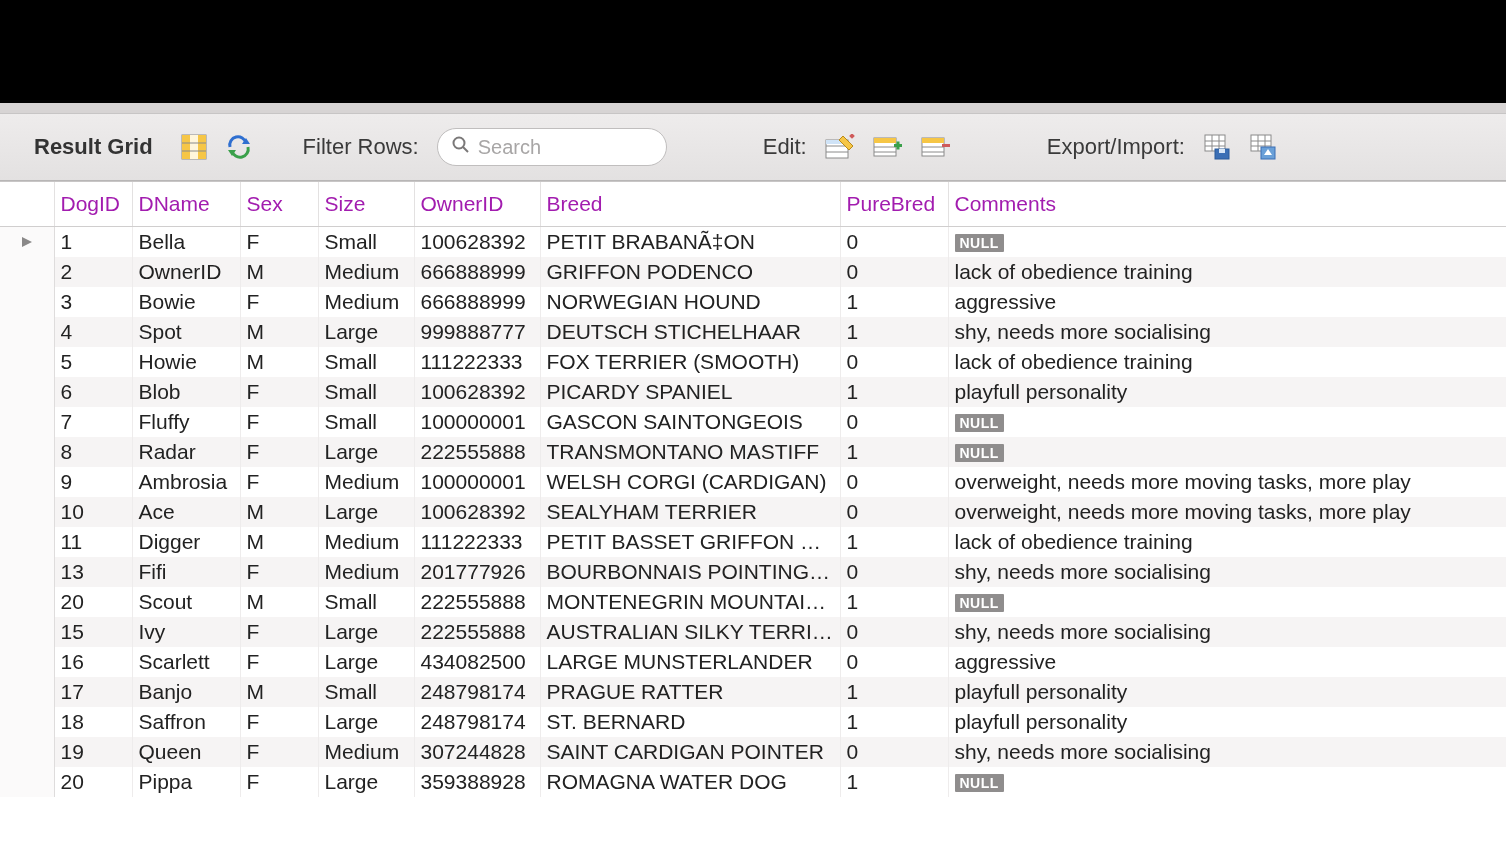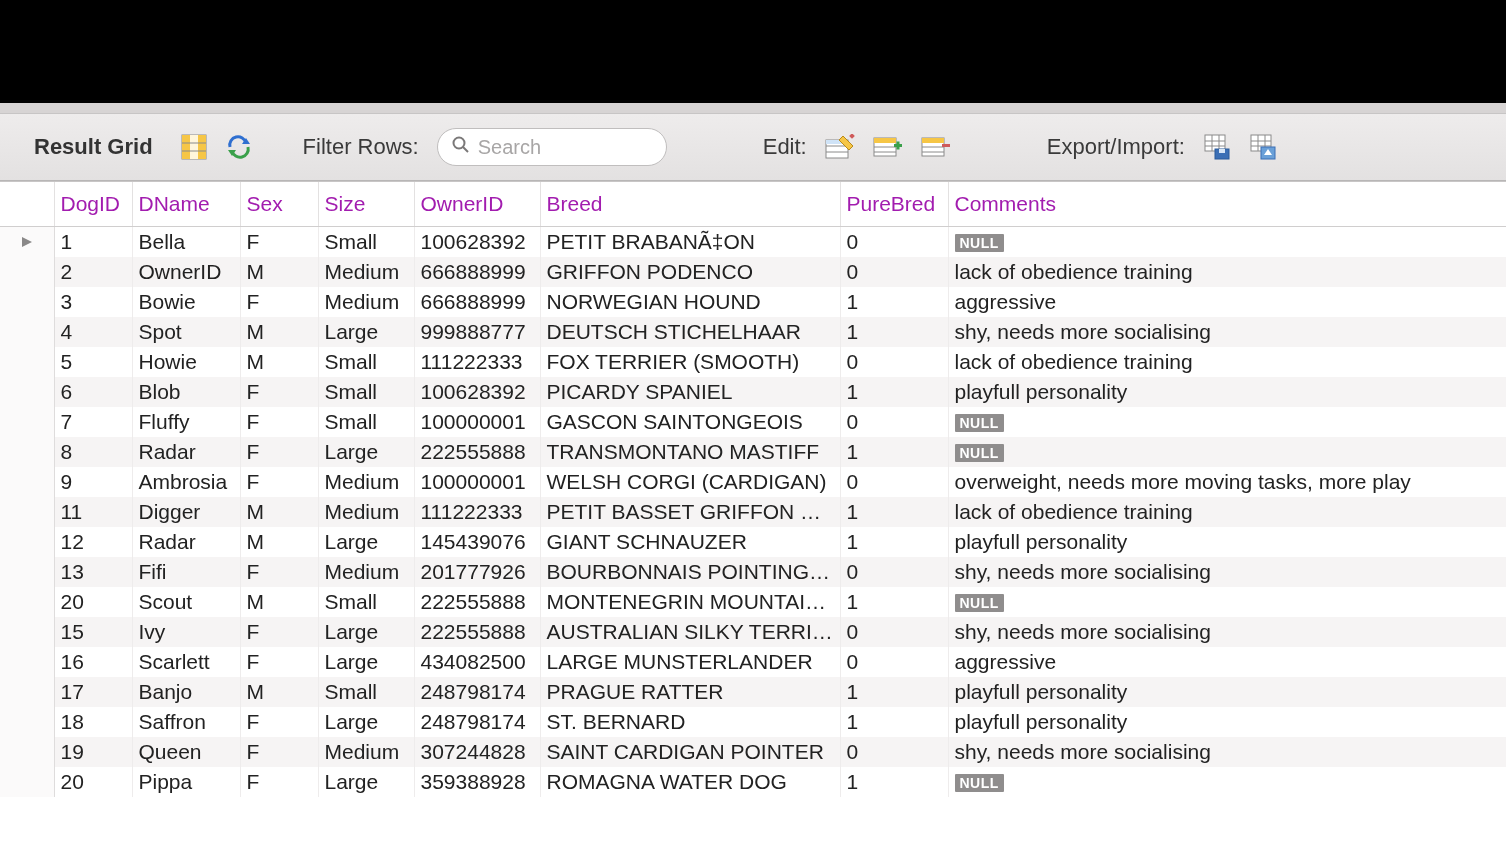--- a/index.html
+++ b/index.html
@@ -312,39 +312,39 @@
           <td>Ambrosia</td>
           <td>F</td>
           <td>Medium</td>
           <td>100000001</td>
           <td>WELSH CORGI (CARDIGAN)</td>
           <td>0</td>
           <td>overweight, needs more moving tasks, more play</td>
         </tr>
         <tr>
           <td class="arrow-cell"></td>
+          <td>10</td>
+          <td>Ace</td>
+          <td>M</td>
+          <td>Large</td>
+          <td>100628392</td>
+          <td>SEALYHAM TERRIER</td>
+          <td>0</td>
+          <td>overweight, needs more moving tasks, more play</td>
+        </tr>
+        <tr>
+          <td class="arrow-cell"></td>
           <td>11</td>
           <td>Digger</td>
           <td>M</td>
           <td>Medium</td>
           <td>111222333</td>
           <td>PETIT BASSET GRIFFON V…</td>
           <td>1</td>
           <td>lack of obedience training</td>
-        </tr>
-        <tr>
-          <td class="arrow-cell"></td>
-          <td>12</td>
-          <td>Radar</td>
-          <td>M</td>
-          <td>Large</td>
-          <td>145439076</td>
-          <td>GIANT SCHNAUZER</td>
-          <td>1</td>
-          <td>playfull personality</td>
         </tr>
         <tr>
           <td class="arrow-cell"></td>
           <td>13</td>
           <td>Fifi</td>
           <td>F</td>
           <td>Medium</td>
           <td>201777926</td>
           <td>BOURBONNAIS POINTING…</td>
           <td>0</td>

